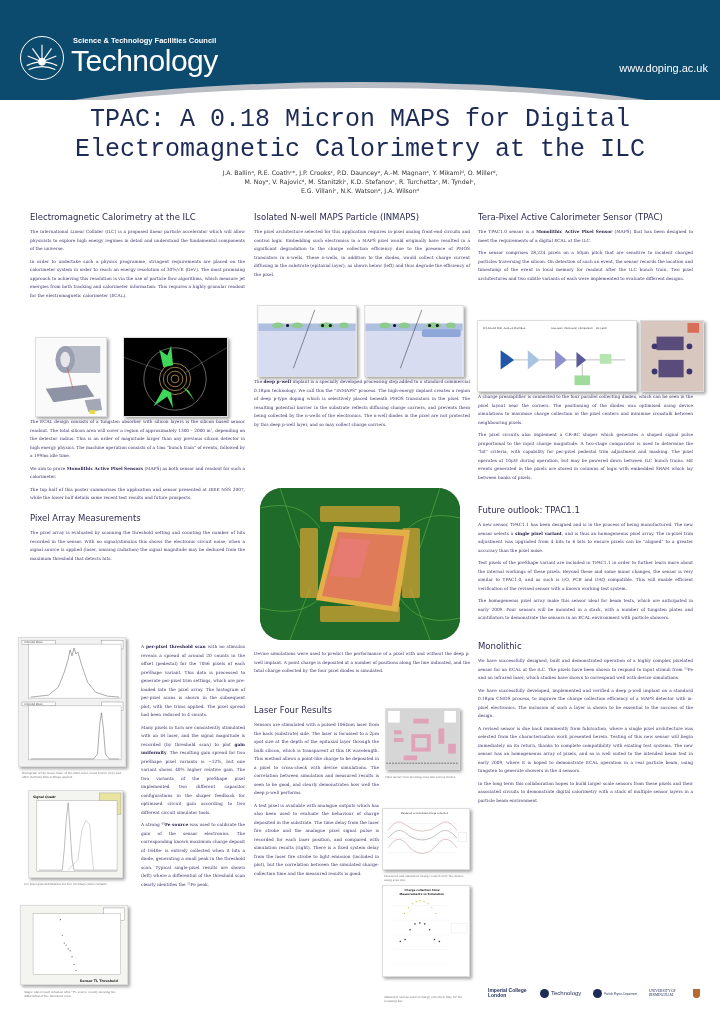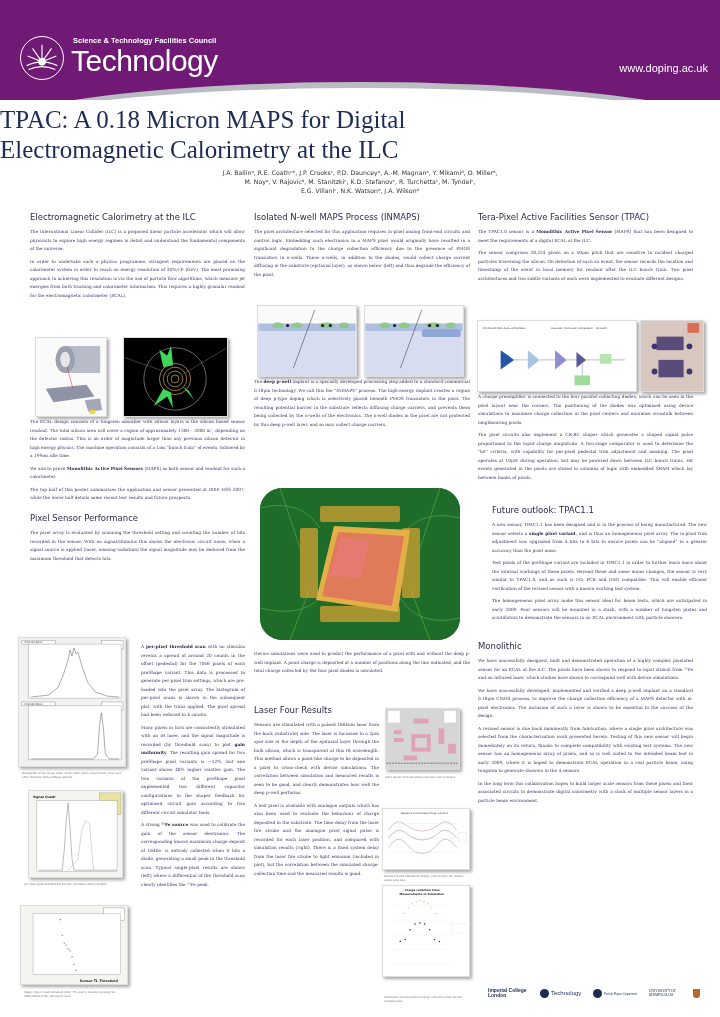--- a/index.html
+++ b/index.html
@@ -1,25 +1,25 @@
 <!DOCTYPE html>
 <html><head>
 <meta charset="utf-8">
 <style>
   * { box-sizing: border-box; margin: 0; padding: 0; }
   body { width: 720px; height: 1017px; background: #ffffff; font-family: "DejaVu Serif", serif; color: #3a3460; position: relative; overflow: hidden; }
-  .header { position: absolute; left: 0; top: 0; width: 720px; height: 100px; background: #701a75; overflow: hidden; }
+  .header { position: absolute; left: 0; top: 0; width: 720px; height: 100px; background: #0c4a6e; overflow: hidden; }
   .header .arc { position: absolute; left: -40px; top: 82px; width: 800px; height: 120px; border-radius: 50%; background: #ffffff; border-top: 6px solid #b9bcc2; }
   .logo-circle { position: absolute; left: 20px; top: 36px; width: 44px; height: 44px; border: 1.5px solid #fff; border-radius: 50%; }
   .logo-circle svg { width: 100%; height: 100%; }
   .org { position: absolute; left: 73px; top: 36px; color: #fff; font-family: "Liberation Sans", sans-serif; font-size: 7.5px; font-weight: bold; }
   .brand { position: absolute; left: 71px; top: 44px; color: #fff; font-family: "Liberation Sans", sans-serif; font-size: 30px; letter-spacing: -0.5px; }
   .url { position: absolute; right: 12px; top: 62px; color: #fff; font-family: "Liberation Sans", sans-serif; font-size: 11px; }
 
-  .title { position: absolute; left: 0; top: 105px; width: 720px; font-family: Liberation Serif, serif; font-size: 25px; line-height: 30px; color: #1d2b55; }
+  .title { position: absolute; left: 0; top: 105px; width: 720px; text-align: center; font-family: Liberation Mono, monospace; font-size: 25px; line-height: 30px; color: #1d2b55; }
   .authors { position: absolute; left: 160px; top: 168px; width: 400px; text-align: center; font-family: "DejaVu Sans", sans-serif; font-size: 6.2px; line-height: 9px; color: #333; }
 
   h2 { font-family: "DejaVu Sans", sans-serif; font-weight: normal; font-size: 8.5px; color: #2c2a50; margin-bottom: 6px; }
   p { font-size: 4.3px; line-height: 8.5px; text-align: justify; margin-bottom: 4px; color: #3f3a6b; }
   .col { position: absolute; }
   .cap { font-size: 2.8px; line-height: 4px; color: #777; margin-top: 2px; }
 
   .fig { background: #f1f1f1; border: 1px solid #ddd; box-shadow: 2px 2px 3px rgba(0,0,0,0.35); position: absolute; overflow: hidden; }
   .fig svg { width: 100%; height: 100%; display: block; }
 
@@ -94,21 +94,21 @@
   </svg>
 </div>
 
 <div class="col" style="left:30px; top:418px; width:215px;">
   <p>The ECAL design consists of a tungsten absorber with silicon layers is the silicon based sensor readout. The total silicon area will cover a region of approximately 1300 – 2000 m², depending on the detector radius. This is an order of magnitude larger than any previous silicon detector in high energy physics. The machine operation consists of a 1ms "bunch train" of events, followed by a 199ms idle time.</p>
   <p><span>We aim to prove </span><b>Monolithic Active Pixel Sensors</b><span> (MAPS) as both sensor and readout for such a calorimeter.</span></p>
   <p>The top half of this poster summarises the application and sensor presented at IEEE NSS 2007, while the lower half details some recent test results and future prospects.</p>
 </div>
 
 <div class="col" style="left:30px; top:513px; width:215px;">
-  <h2>Pixel Sensor Performance</h2>
+  <h2>Pixel Array Measurements</h2>
   <p>The pixel array is evaluated by scanning the threshold setting and counting the number of hits recorded in the sensor. With no signal/stimulus this shows the electronic circuit noise; when a signal source is applied (laser, ionising radiation) the signal magnitude may be deduced from the maximum threshold that detects hits.</p>
 </div>
 
 <div class="fig" style="left:18px; top:637px; width:108px; height:130px;">
   <svg viewBox="0 0 108 130">
     <rect x="3" y="2" width="34" height="4" fill="#fff" stroke="#555" stroke-width="0.3"></rect>
     <text x="5" y="5.3" font-size="2.6" fill="#333" font-family="DejaVu Sans">Trimmed Mean</text>
     <rect x="84" y="2" width="22" height="9" fill="#fff" stroke="#555" stroke-width="0.3"></rect>
     <rect x="10" y="6" width="94" height="55" fill="#fff" stroke="#777" stroke-width="0.3"></rect>
     <path d="M12 60 L30 58 L40 50 L46 35 L50 22 L52 12 L54 18 L56 10 L58 16 L60 14 L64 28 L70 45 L78 55 L90 59 L102 60" fill="none" stroke="#555" stroke-width="0.5"></path>
@@ -152,21 +152,21 @@
 </div>
 <div class="cap" style="position:absolute; left:24px; top:988px; width:105px;">Single pixel result obtained with ⁵⁵Fe source clearly showing the differential of the threshold scan</div>
 
 <div class="col" style="left:141px; top:643px; width:104px;">
   <p><span>A </span><b>per-pixel threshold scan</b><span> with no stimulus reveals a spread of around 20 counts in the offset (pedestal) for the 7056 pixels of each preShape variant. This data is processed to generate per-pixel trim settings, which are pre-loaded into the pixel array. The histogram of per-pixel scans is shown in the subsequent plot, with the trims applied. The pixel spread had been reduced to 4 counts.</span></p>
   <p><span>Many pixels in turn are consistently stimulated with an IR laser, and the signal magnitude is recorded (by threshold scan) to plot </span><b>gain uniformity</b><span>. The resulting gain spread for two preShape pixel variants is ~12%, but one variant shows 40% higher relative gain. The two variants of the preShape pixel implemented two different capacitor configurations in the shaper feedback for optimised circuit gain according to two different circuit simulator tools.</span></p>
   <p><span>A strong </span><b>⁵⁵Fe source</b><span> was used to calibrate the gain of the sensor electronics. The corresponding known maximum charge deposit of 1640e- is entirely collected when it hits a diode, generating a small peak in the threshold scan. Typical single-pixel results are shown (left) where a differential of the threshold scan clearly identifies the ⁵⁵Fe peak.</span></p>
 </div>
 
 <div class="col" style="left:254px; top:212px; width:216px;">
-  <h2>Isolated N-well MAPS Process (INMAPS)</h2>
+  <h2>Isolated N-well MAPS Particle (INMAPS)</h2>
   <p>The pixel architecture selected for this application requires in-pixel analog front-end circuits and control logic. Embedding such electronics in a MAPS pixel would originally have resulted in a significant degradation to the charge collection efficiency due to the presence of PMOS transistors in n-wells. These n-wells, in addition to the diodes, would collect charge current diffusing in the substrate (epitaxial layer), as shown below (left) and thus degrade the efficiency of the pixel.</p>
 </div>
 
 <div class="fig" style="left:257px; top:305px; width:100px; height:72px; background:#eef0f8;">
   <svg viewBox="0 0 100 72">
     <rect x="0" y="0" width="100" height="18" fill="#fafafa"></rect>
     <rect x="0" y="18" width="100" height="8" fill="#aebfe0"></rect>
     <rect x="0" y="26" width="100" height="46" fill="#d7dcf0"></rect>
     <ellipse cx="20" cy="20" rx="6" ry="3" fill="#8ec98e"></ellipse>
       <ellipse cx="40" cy="20" rx="6" ry="3" fill="#8ec98e"></ellipse>
@@ -302,21 +302,21 @@
         <rect x="47" y="44" width="1.4" height="1.4"></rect>
         <rect x="52" y="54" width="1.4" height="1.4"></rect>
         <rect x="57" y="56" width="1.4" height="1.4"></rect>
       </g>
     <rect x="70" y="38" width="16" height="10" fill="#fff" stroke="#ddd" stroke-width="0.3"></rect>
   </svg>
 </div>
 <div class="cap" style="position:absolute; left:384px; top:993px; width:88px;">Simulated and measured charge collection time for the scanning line</div>
 
 <div class="col" style="left:478px; top:212px; width:215px;">
-  <h2>Tera-Pixel Active Facilities Sensor (TPAC)</h2>
+  <h2>Tera-Pixel Active Calorimeter Sensor (TPAC)</h2>
   <p><span>The TPAC1.0 sensor is a </span><b>Monolithic Active Pixel Sensor</b><span> (MAPS) that has been designed to meet the requirements of a digital ECAL at the ILC.</span></p>
   <p>The sensor comprises 28,224 pixels on a 50μm pitch that are sensitive to incident charged particles traversing the silicon. On detection of such an event, the sensor records the location and timestamp of the event in local memory for readout after the ILC bunch train. Two pixel architectures and two subtle variants of each were implemented to evaluate different designs.</p>
 </div>
 
 <div class="fig" style="left:477px; top:320px; width:160px; height:72px; background:#fff;">
   <svg viewBox="0 0 160 72">
     <text x="4" y="8" font-size="2.6" fill="#333" font-family="DejaVu Sans">Pre-Sound Pole, Auto-zo Pixel Bus</text>
     <text x="74" y="8" font-size="2.6" fill="#333" font-family="DejaVu Sans">Low-Gain / Non-Gain Comparator</text>
     <text x="120" y="8" font-size="2.6" fill="#333" font-family="DejaVu Sans">Hit Latch</text>
     <polygon points="22,30 22,50 36,40" fill="#2456a8"></polygon>
@@ -344,21 +344,21 @@
     <circle cx="14" cy="52" r="3" fill="#3d3570"></circle>
       <circle cx="50" cy="52" r="3" fill="#3d3570"></circle>
   </svg>
 </div>
 
 <div class="col" style="left:478px; top:393px; width:215px;">
   <p>A charge preamplifier is connected to the four parallel collecting diodes, which can be seen in the pixel layout near the corners. The positioning of the diodes was optimised using device simulations to maximise charge collection in the pixel centers and minimise crosstalk between neighbouring pixels.</p>
   <p>The pixel circuits also implement a CR-RC shaper which generates a shaped signal pulse proportional to the input charge magnitude. A two-stage comparator is used to determine the "hit" criteria, with capability for per-pixel pedestal trim adjustment and masking. The pixel operates at 10μW during operation, but may be powered down between ILC bunch trains. Hit events generated in the pixels are stored in columns of logic with embedded SRAM which lay between banks of pixels.</p>
 </div>
 
-<div class="col" style="left:478px; top:505px; width:215px;margin-left:14px;">
+<div class="col" style="left:478px; top:505px; width:215px;">
   <h2>Future outlook: TPAC1.1</h2>
   <p><span>A new sensor, TPAC1.1 has been designed and is in the process of being manufactured. The new sensor selects a </span><b>single pixel variant</b><span>, and is thus an homogeneous pixel array. The in-pixel trim adjustment was upgraded from 4 bits to 6 bits to ensure pixels can be "aligned" to a greater accuracy than the pixel noise.</span></p>
   <p>Test pixels of the preShape variant are included in TPAC1.1 in order to further learn more about the internal workings of these pixels. Beyond these and some minor changes, the sensor is very similar to TPAC1.0, and as such is I/O, PCB and DAQ compatible. This will enable efficient verification of the revised sensor with a known working test system.</p>
   <p>The homogeneous pixel array make this sensor ideal for beam tests, which are anticipated in early 2009. Four sensors will be mounted in a stack, with a number of tungsten plates and scintillators to demonstrate the sensors in an ECAL environment with particle showers.</p>
 </div>
 
 <div class="col" style="left:478px; top:641px; width:215px;">
   <h2>Monolithic</h2>
   <p>We have successfully designed, built and demonstrated operation of a highly complex pixelated sensor for an ECAL at the ILC. The pixels have been shown to respond to input stimuli from ⁵⁵Fe and an infrared laser, which studies have shown to correspond well with device simulations.</p>
   <p>We have successfully developed, implemented and verified a deep p-well implant on a standard 0.18μm CMOS process, to improve the charge collection efficiency of a MAPS detector with in-pixel electronics. The inclusion of such a layer is shown to be essential to the success of the design.</p>

